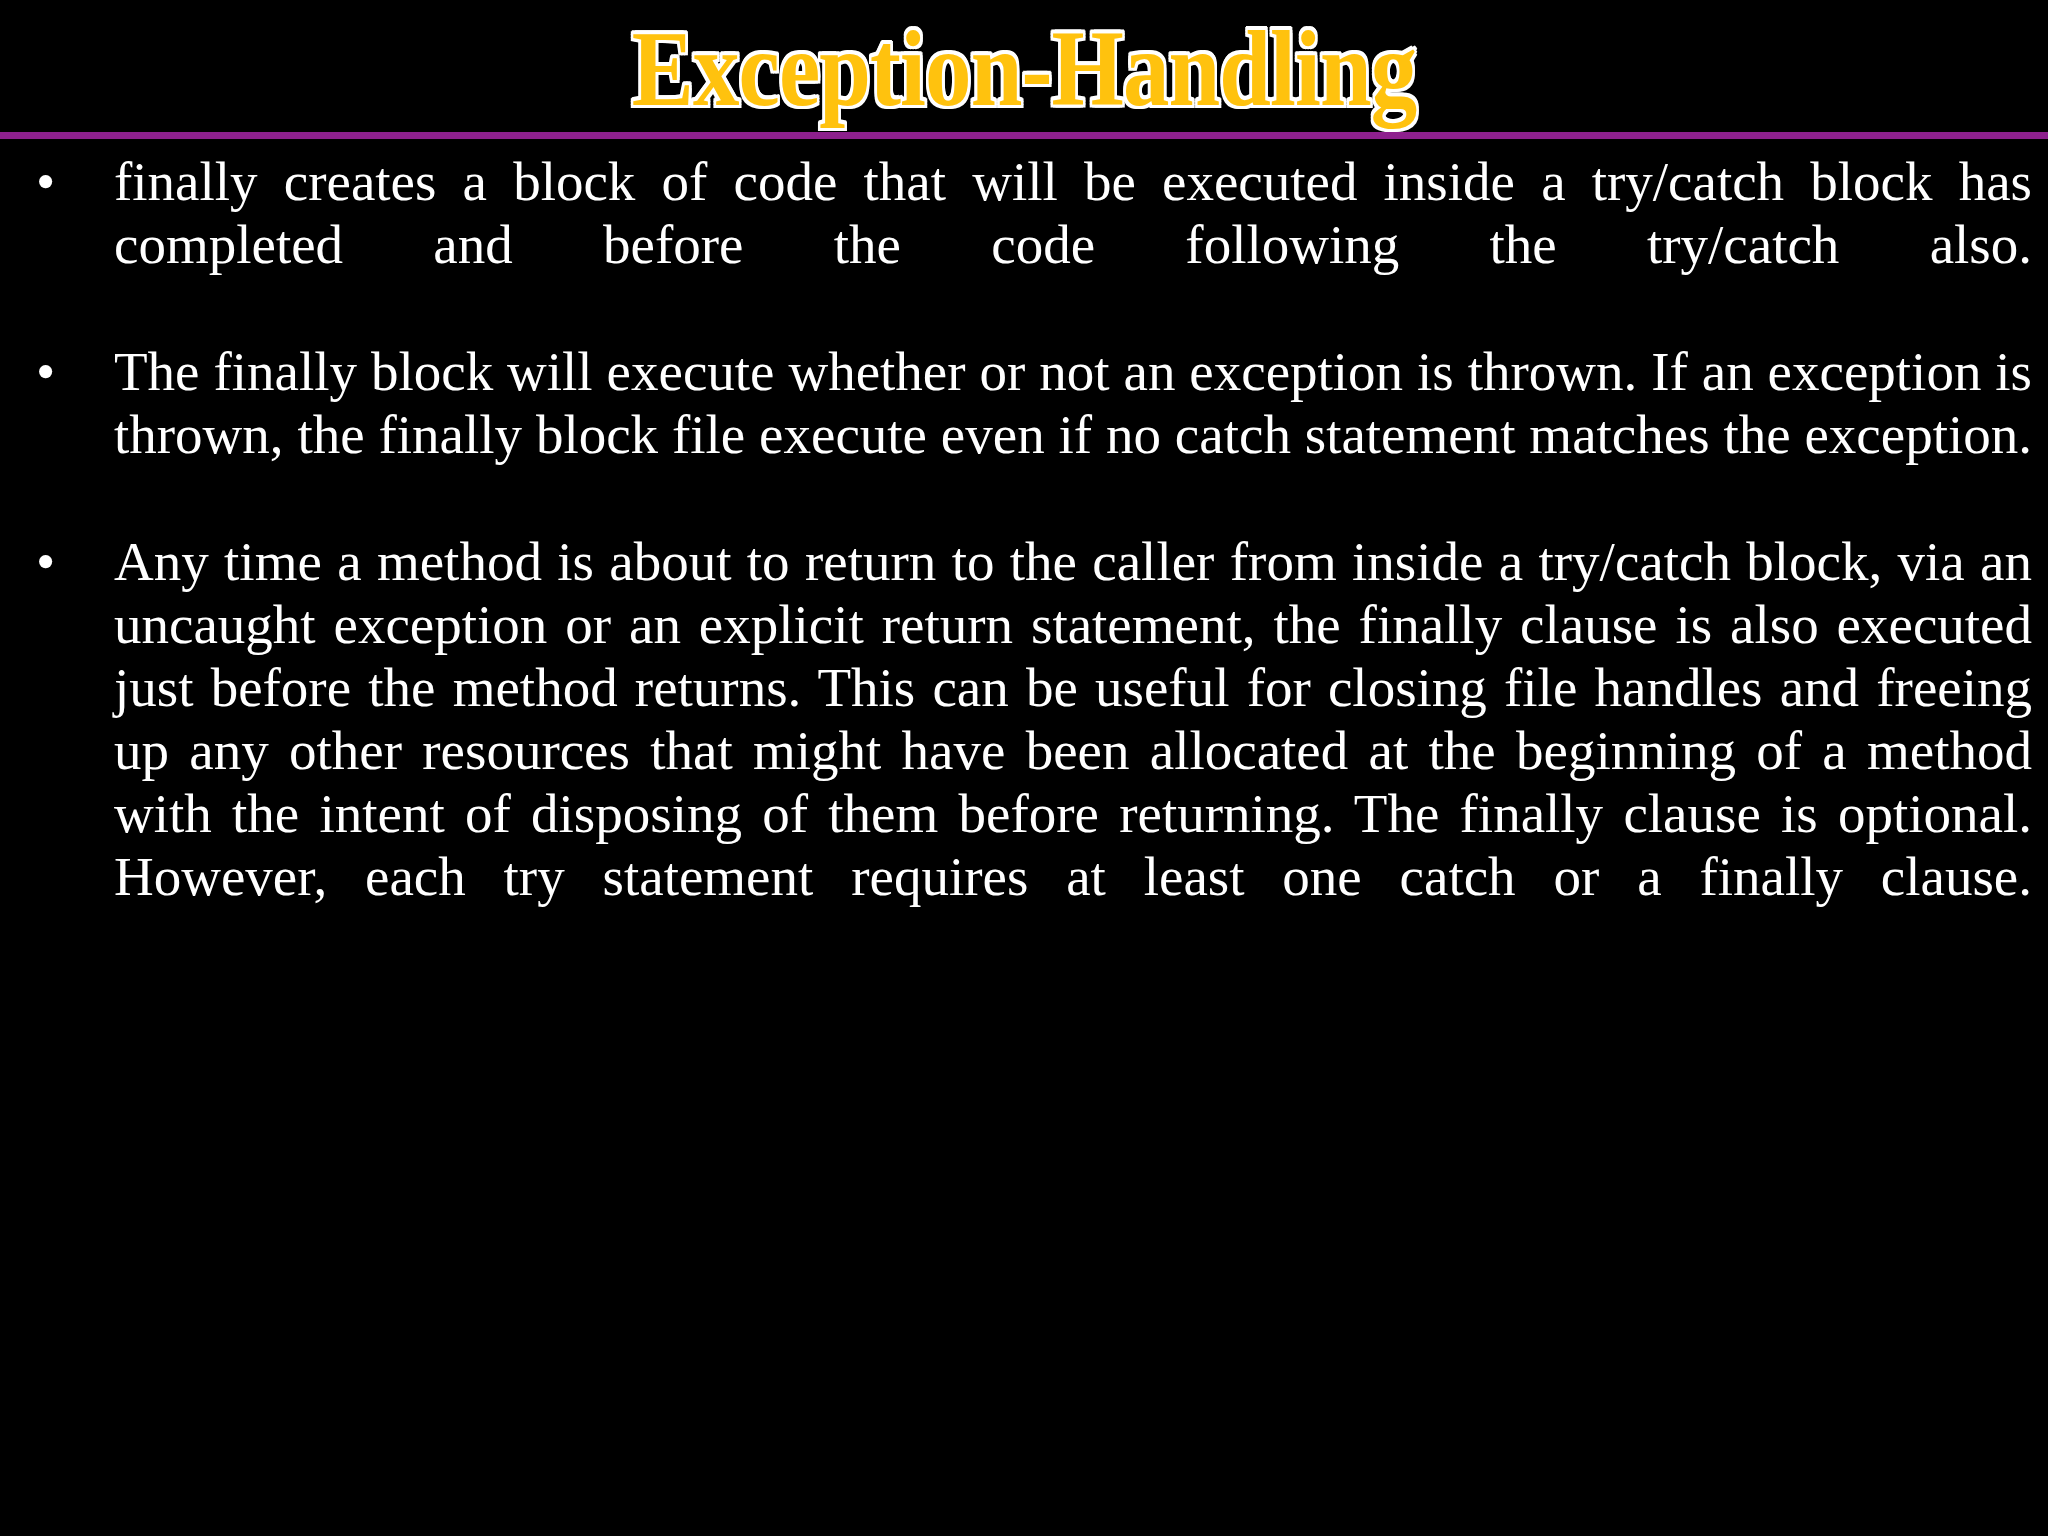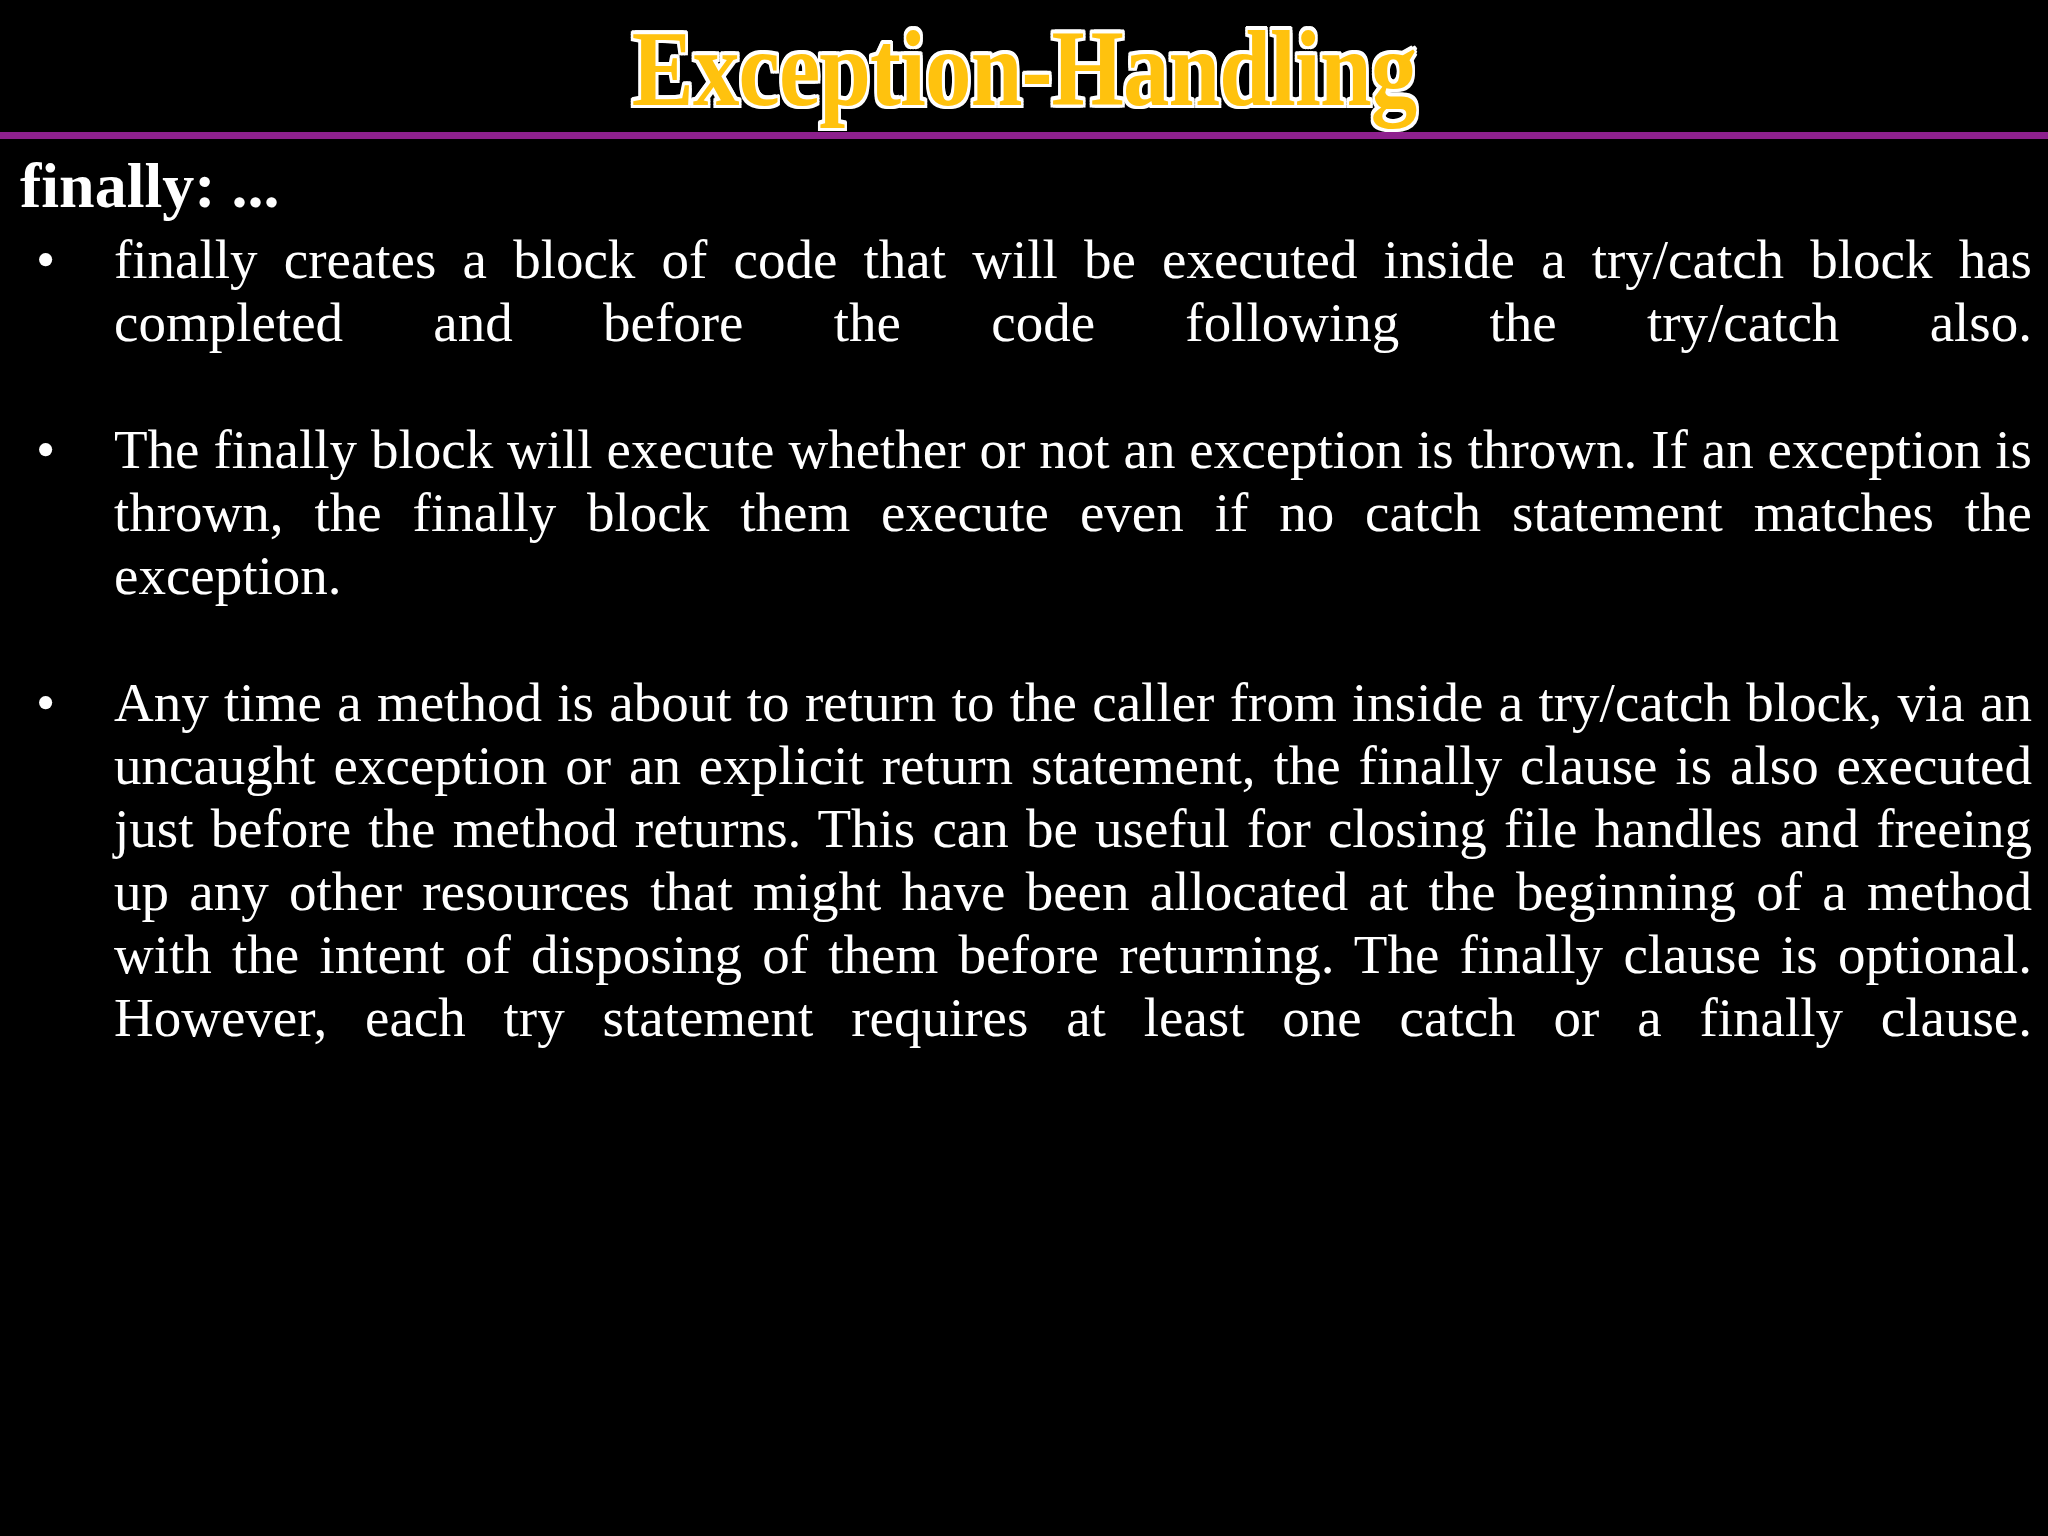--- a/index.html
+++ b/index.html
@@ -139,32 +139,31 @@
 <div class="slide">
 
   <div class="title-area">
     <span class="slide-title">Exception-Handling</span>
   </div>
 
   <div class="divider"></div>
 
   <div class="body-area">
 
-    <div class="section-heading">finally: ...</div>
 
     <ul class="bullet-list">
 
       <li class="bullet-item">
         <span class="bullet-marker">•</span>
         <span class="bullet-text"><b>finally</b><span> creates a block of code that will be executed inside a </span><b>try/catch</b><span> block has completed and before the code following the </span><b>try/catch</b><span> also.</span></span>
       </li>
 
       <li class="bullet-item">
         <span class="bullet-marker">•</span>
-        <span class="bullet-text"><span>The </span><b>finally</b><span> block will execute whether or not an exception is thrown. If an exception is thrown, the </span><b>finally</b><span> block them execute even if no </span><b>catch</b><span> statement matches the exception.</span></span>
+        <span class="bullet-text"><span>The </span><b>finally</b><span> block will execute whether or not an exception is thrown. If an exception is thrown, the </span><b>finally</b><span> block file execute even if no </span><b>catch</b><span> statement matches the exception.</span></span>
       </li>
 
       <li class="bullet-item">
         <span class="bullet-marker">•</span>
         <span class="bullet-text"><span>Any time a method is about to return to the caller from inside a </span><b>try/catch</b><span> block, via an uncaught exception or an explicit return statement, the </span><b>finally</b><span> clause is also executed just before the method returns. This can be useful for closing file handles and freeing up any other resources that might have been allocated at the beginning of a method with the intent of disposing of them before returning. The </span><b>finally</b><span> clause is optional. However, each </span><b>try</b><span> statement requires at least one </span><b>catch</b><span> or a </span><b>finally</b><span> clause.</span></span>
       </li>
 
     </ul>
   </div>
 

